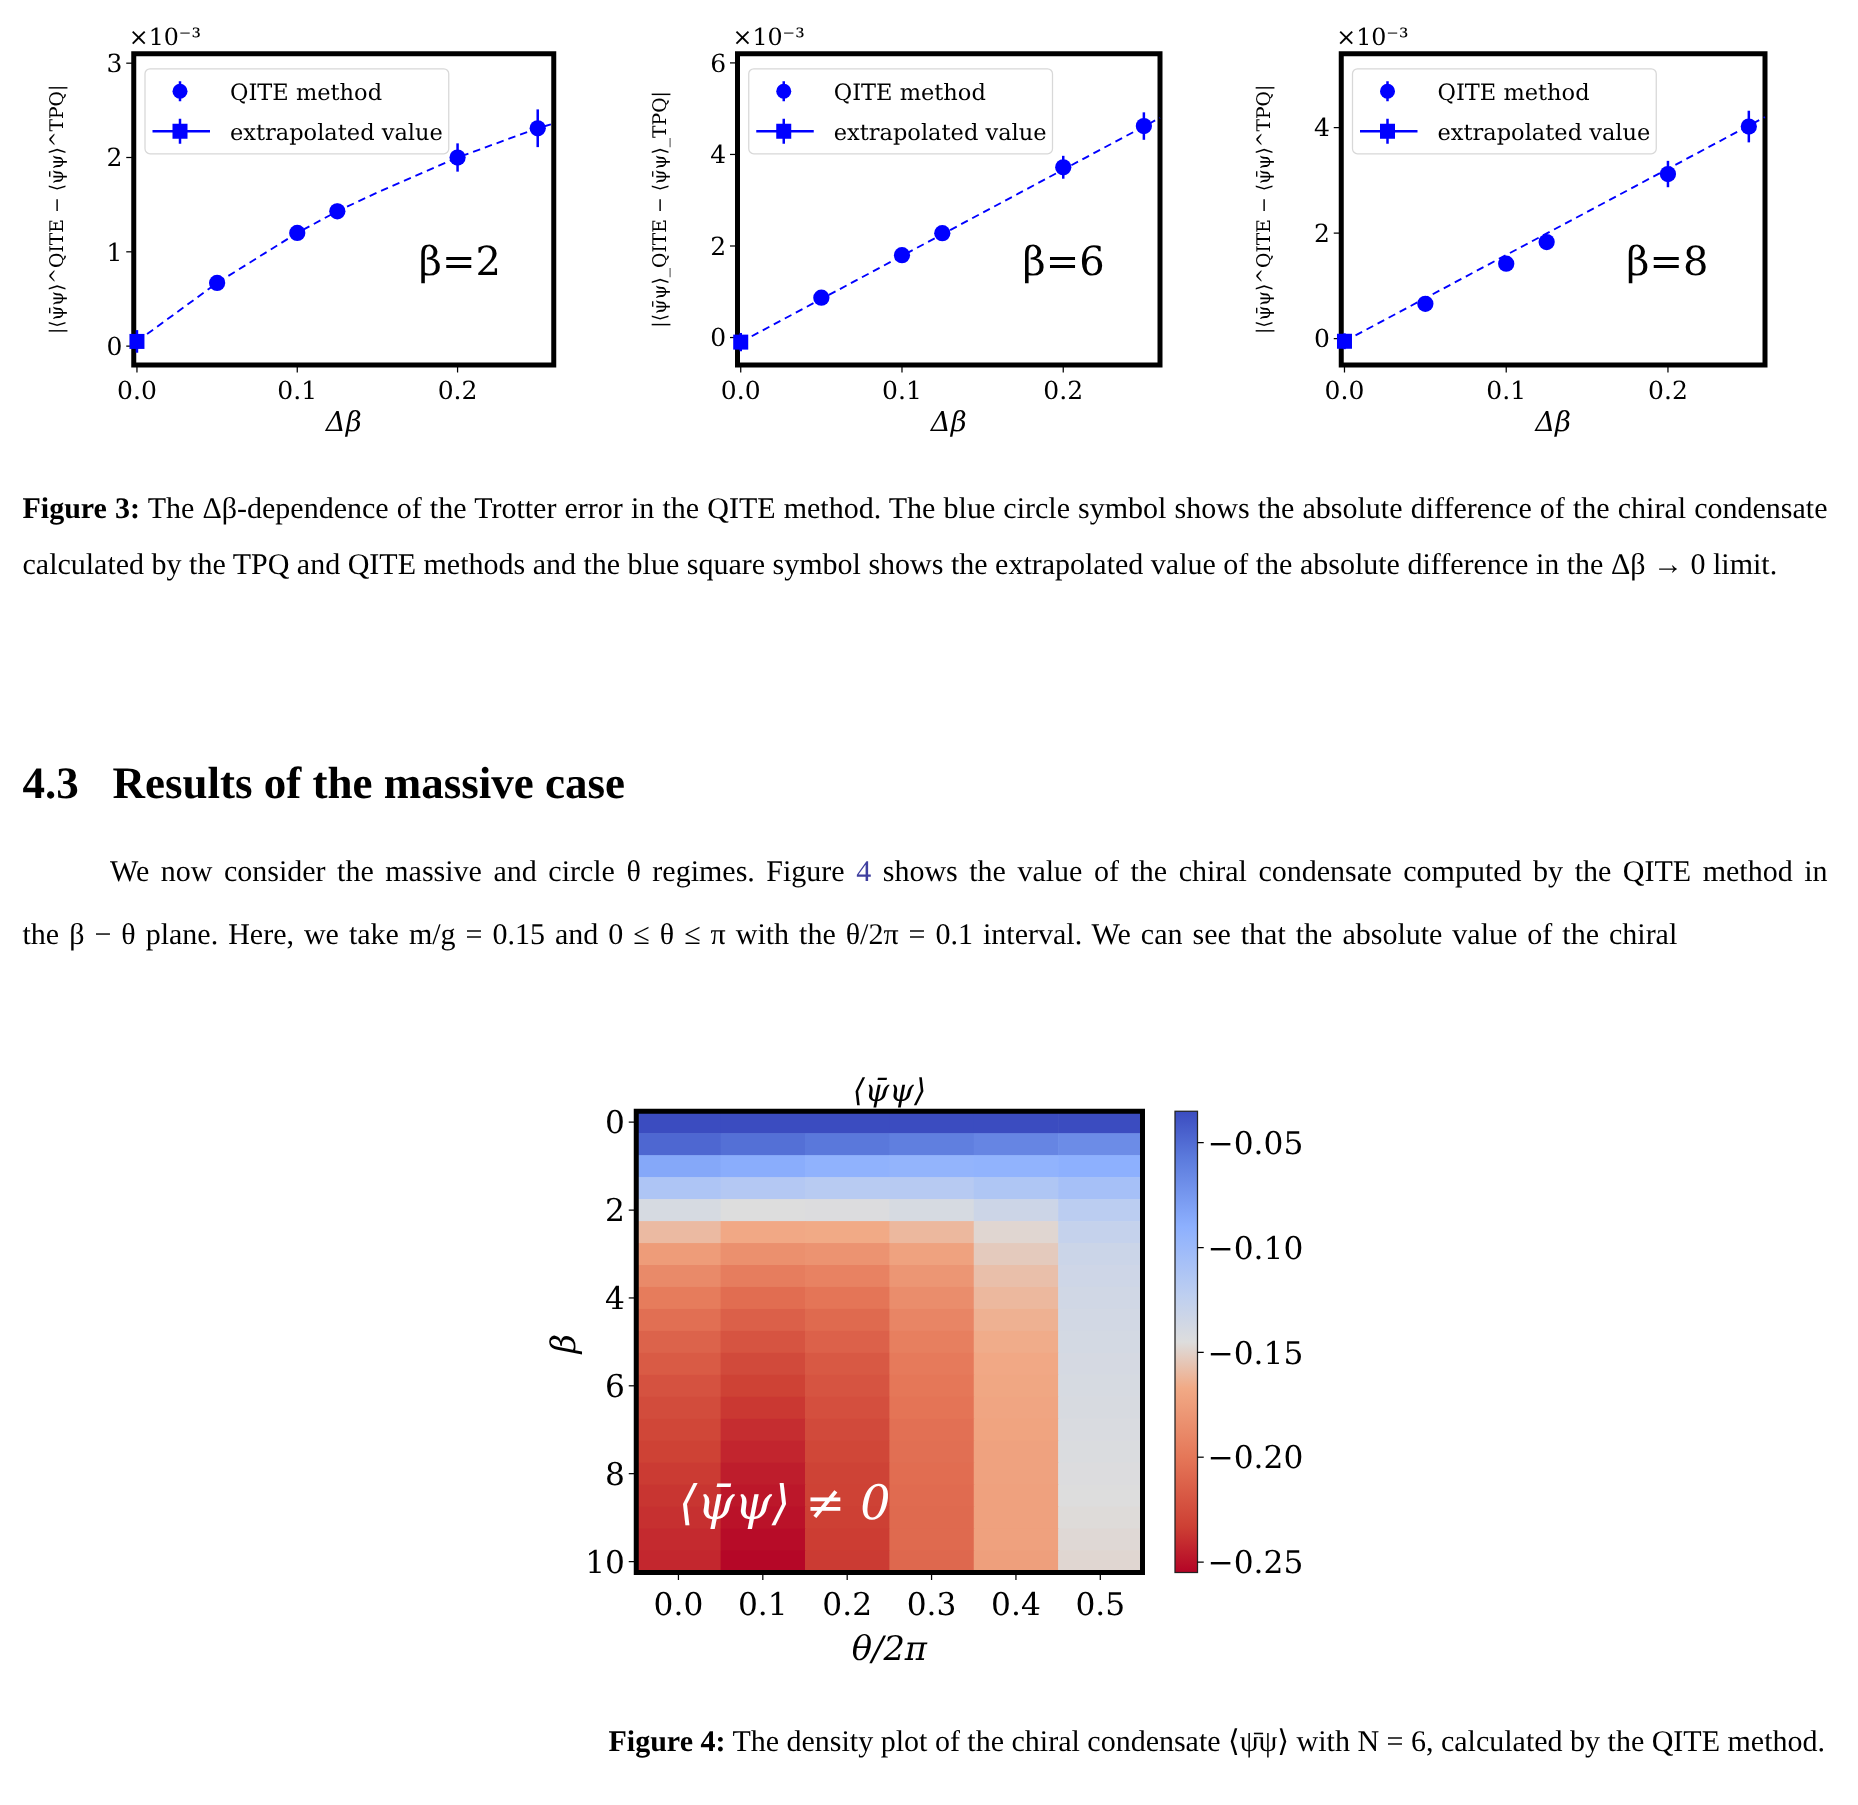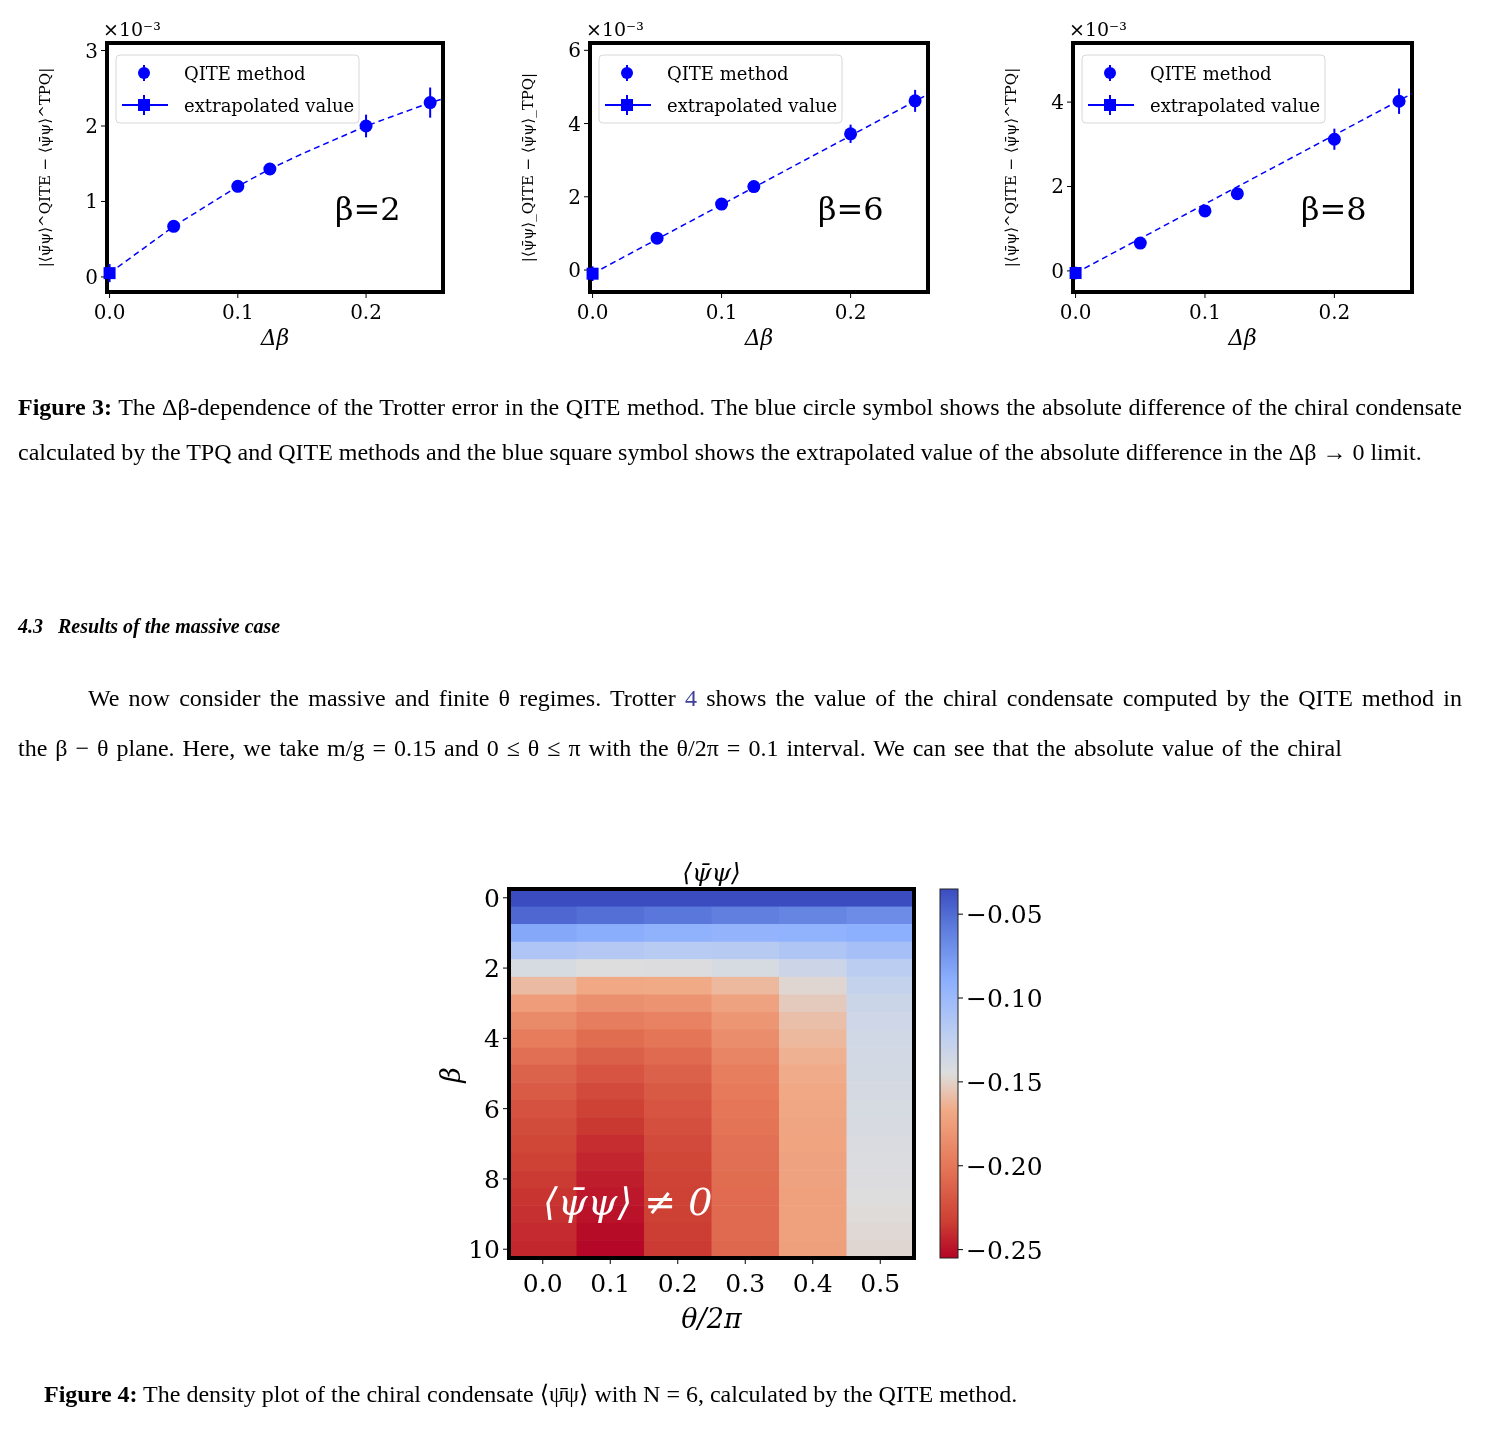--- a/index.html
+++ b/index.html
@@ -1,20 +1,20 @@
 <!DOCTYPE html>
 <html><head>
 <meta charset="utf-8">
 <style>
   html, body { margin:0; padding:0; background:#ffffff; }
   body { width:1486px; height:1444px; position:relative; overflow:hidden; font-family:"Liberation Serif","DejaVu Serif",serif; color:#000; }
   .abs { position:absolute; }
   .caption, .para, .heading { position:absolute; left:18px; width:1444px; font-size:24px; line-height:44.5px; text-align:justify; }
   .caption b, .heading b { font-weight:bold; }
-  .heading { font-size:20px; font-weight:bold;font-style:italic; }
+  .heading { font-size:36px; font-weight:bold; }
   .link { color:#3f3f9f; }
   .indent { display:inline-block; width:70px; }
   svg text { font-family:"DejaVu Serif","Liberation Serif",serif; }
   .i { font-style:italic; }
 </style>
 </head>
 <body>
 
 <svg class="abs" style="left:0;top:0" width="1486" height="360" id="fig3svg">
     <g>
@@ -151,21 +151,21 @@
 
 <div class="caption" style="top:385px">
   <b>Figure 3:</b><span> The Δβ-dependence of the Trotter error in the QITE method.  The blue circle symbol shows the absolute difference of the chiral condensate calculated by the TPQ and QITE methods and the blue square symbol shows the extrapolated value of the absolute difference in the Δβ → 0 limit.</span>
 </div>
 
 <div class="heading" style="top:604px">
   <span>4.3</span>&nbsp;&nbsp;&nbsp;<span>Results of the massive case</span>
 </div>
 
 <div class="para" style="top:673px;line-height:50px;word-spacing:2px">
-  <span class="indent"></span><span>We now consider the massive and finite θ regimes.  Trotter </span><span class="link">4</span><span> shows the value of the chiral condensate computed by the QITE method in the β − θ plane.  Here, we take m/g = 0.15 and 0 ≤ θ ≤ π with the θ/2π = 0.1 interval.  We can see that the absolute value of the chiral</span>
+  <span class="indent"></span><span>We now consider the massive and circle θ regimes.  Figure </span><span class="link">4</span><span> shows the value of the chiral condensate computed by the QITE method in the β − θ plane.  Here, we take m/g = 0.15 and 0 ≤ θ ≤ π with the θ/2π = 0.1 interval.  We can see that the absolute value of the chiral</span>
 </div>
 
 <svg class="abs" style="left:420px;top:845px" width="660" height="500" id="fig4svg">
     <g>
       <rect x="89" y="44" width="68" height="18.071428571428573" fill="rgb(59,76,192)"></rect>
       <rect x="156.5" y="44" width="68" height="18.071428571428573" fill="rgb(59,76,192)"></rect>
       <rect x="224" y="44" width="68" height="18.071428571428573" fill="rgb(59,76,192)"></rect>
       <rect x="291.5" y="44" width="68" height="18.071428571428573" fill="rgb(59,76,192)"></rect>
       <rect x="359" y="44" width="68" height="18.071428571428573" fill="rgb(59,76,192)"></rect>
       <rect x="426.5" y="44" width="68" height="18.071428571428573" fill="rgb(59,76,192)"></rect>
@@ -338,15 +338,15 @@
     <line x1="538" y1="153.02272727272725" x2="543" y2="153.02272727272725" stroke="#000" stroke-width="1"></line>
     <text x="546" y="162.02272727272725" font-size="25">−0.10</text>
     <line x1="538" y1="236.88636363636363" x2="543" y2="236.88636363636363" stroke="#000" stroke-width="1"></line>
     <text x="546" y="245.88636363636363" font-size="25">−0.15</text>
     <line x1="538" y1="320.75" x2="543" y2="320.75" stroke="#000" stroke-width="1"></line>
     <text x="546" y="329.75" font-size="25">−0.20</text>
     <line x1="538" y1="404.6136363636364" x2="543" y2="404.6136363636364" stroke="#000" stroke-width="1"></line>
     <text x="546" y="413.6136363636364" font-size="25">−0.25</text>
   </svg>
 
-<div class="caption" style="top:1372px;left:44px;width:1400px;text-align:left">
+<div class="caption" style="top:1372px;left:60px;width:1400px;text-align:right">
   <b>Figure 4:</b><span> The density plot of the chiral condensate ⟨ψ̄ψ⟩ with N = 6, calculated by the QITE method.</span>
 </div>
 
 </body></html>

